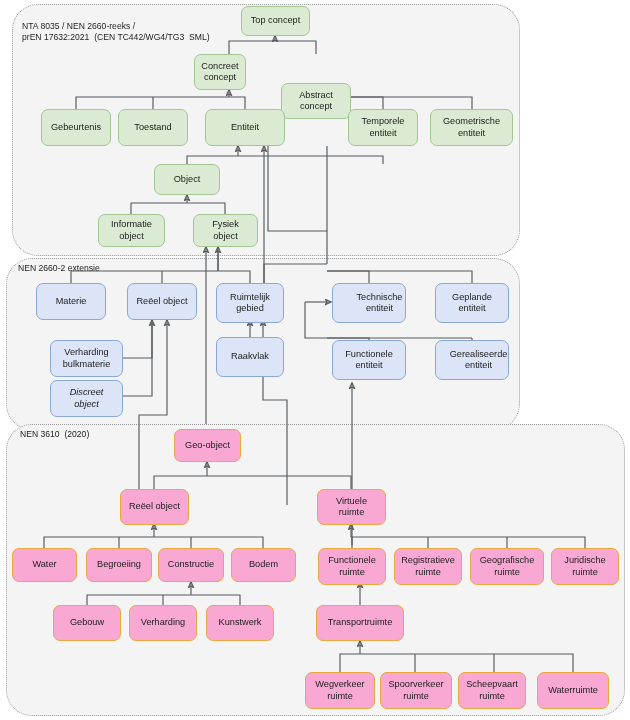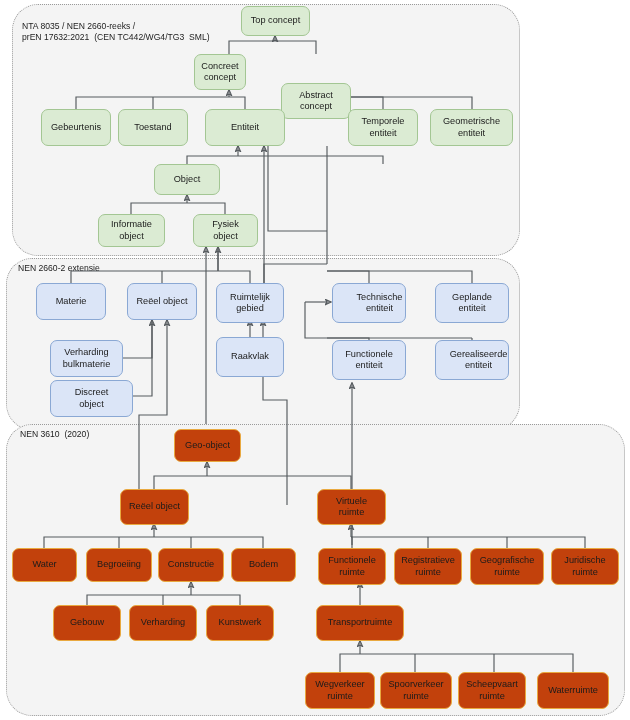--- a/index.html
+++ b/index.html
@@ -3,21 +3,21 @@
 <meta charset="utf-8">
 <style>
   html,body{margin:0;padding:0;background:#ffffff;}
   body{font-family:"Liberation Sans","DejaVu Sans",sans-serif;}
   #stage{position:relative;width:630px;height:720px;overflow:hidden;background:#ffffff;}
   .panel{position:absolute;background:#f4f4f4;border:1px dotted #9a9a9a;border-radius:26px;box-sizing:border-box;}
   .panel-label{position:absolute;font-size:8.6px;color:#222;line-height:1.32;white-space:pre;}
   .node{position:absolute;box-sizing:border-box;border-radius:7px;display:flex;align-items:center;justify-content:center;text-align:center;font-size:9.2px;color:#1b1b1b;line-height:1.25;padding:2px 3px;}
   .green{background:#dbebd3;border:1px solid #a3c693;}
   .blue{background:#dbe5f7;border:1px solid #8aa8d4;}
-  .orange{background:#c2410c;border:1px solid #e9a93f;}
+  .orange{background:#f9a8d4;border:1px solid #e9a93f;}
   svg.links{position:absolute;left:0;top:0;width:630px;height:720px;overflow:visible;pointer-events:none;}
   svg.links path,svg.links line{fill:none;stroke:#555a5e;stroke-width:1.15;}
 </style>
 </head>
 <body>
 
 <div id="stage">
 
   <div class="panel" style="left:12px;top:4px;width:508px;height:252px;"></div>
   <div class="panel" style="left:6px;top:258px;width:514px;height:172px;"></div>
@@ -154,21 +154,21 @@
   <div class="node blue" style="left:435px;top:283px;width:74px;height:40px;white-space:pre-line;">Geplande
 entiteit</div>
 
   <div class="node blue" style="left:50px;top:340px;width:73px;height:37px;white-space:pre-line;">Verharding
 bulkmaterie</div>
   <div class="node blue" style="left:216px;top:337px;width:68px;height:40px;">Raakvlak</div>
   <div class="node blue" style="left:332px;top:340px;width:74px;height:40px;white-space:pre-line;">Functionele
 entiteit</div>
   <div class="node blue" style="left:435px;top:340px;width:74px;height:40px;white-space:pre-line;padding-left:16px;">Gerealiseerde
 entiteit</div>
-  <div class="node blue" style="left:50px;top:380px;width:83px;height:37px;white-space:pre-line;">Discreet
+  <div class="node blue" style="left:50px;top:380px;width:73px;height:37px;white-space:pre-line;font-style:italic;">Discreet
 object</div>
 
   <div class="node orange" style="left:174px;top:429px;width:67px;height:33px;">Geo-object</div>
 
   <div class="node orange" style="left:120px;top:489px;width:69px;height:36px;">Reëel object</div>
   <div class="node orange" style="left:317px;top:489px;width:69px;height:36px;white-space:pre-line;">Virtuele
 ruimte</div>
 
   <div class="node orange" style="left:12px;top:548px;width:65px;height:34px;">Water</div>
   <div class="node orange" style="left:86px;top:548px;width:66px;height:34px;">Begroeiing</div>

